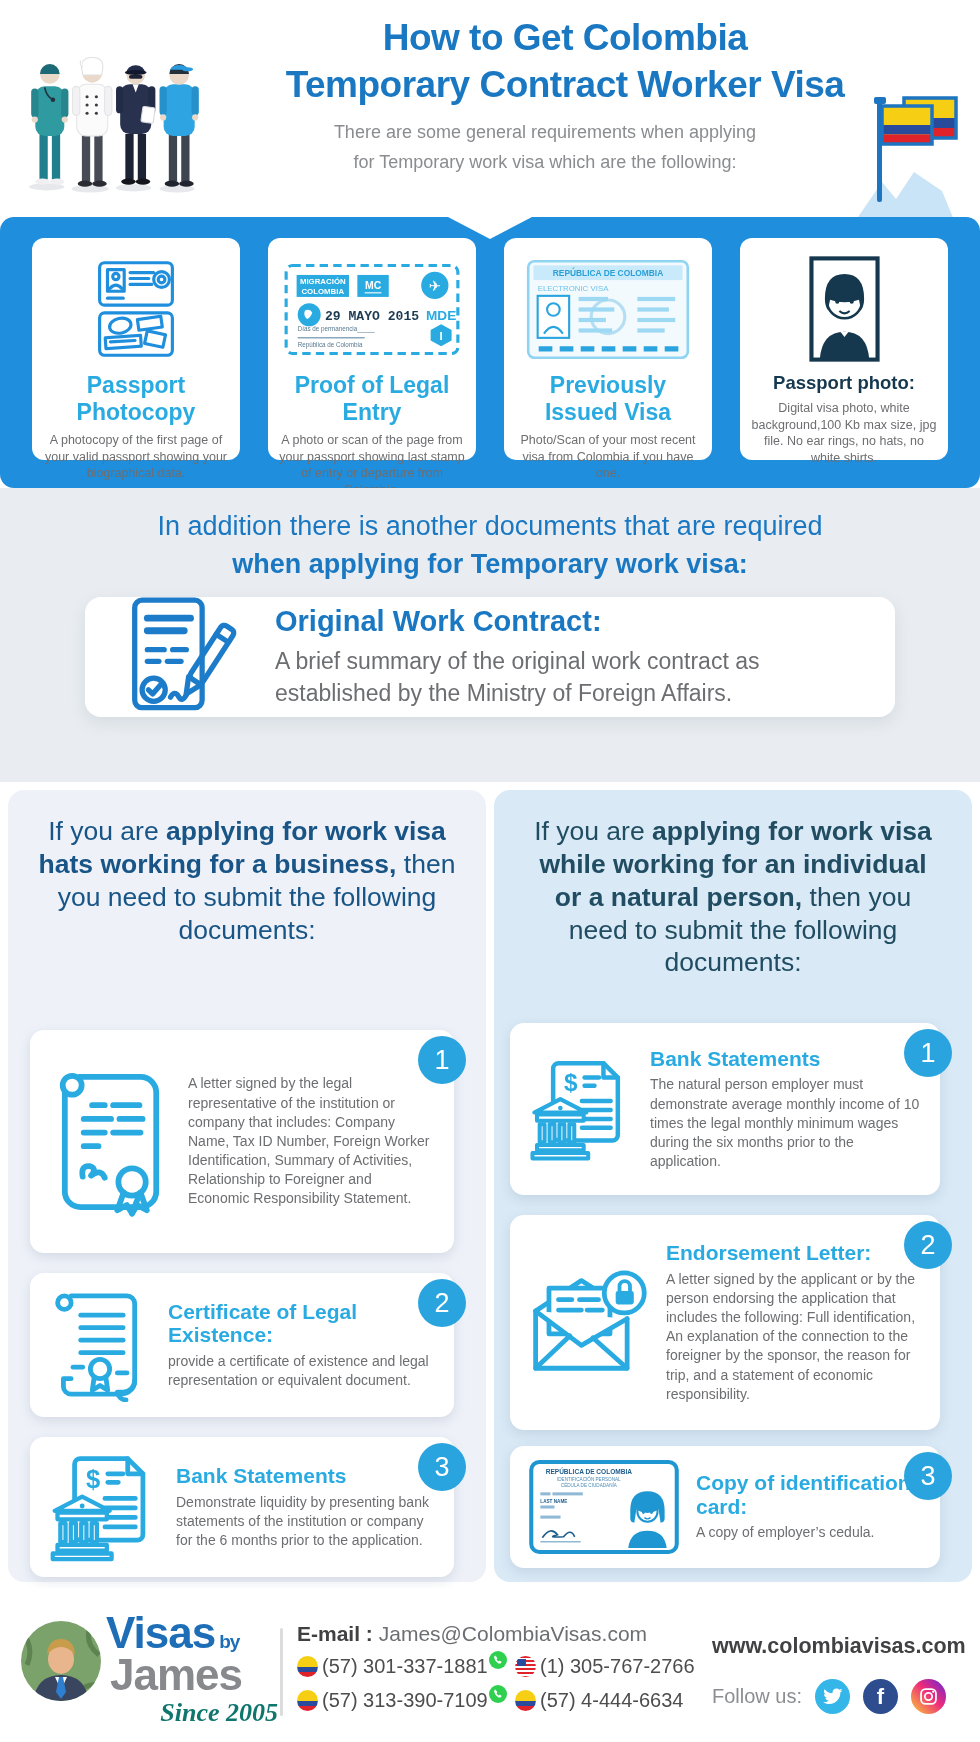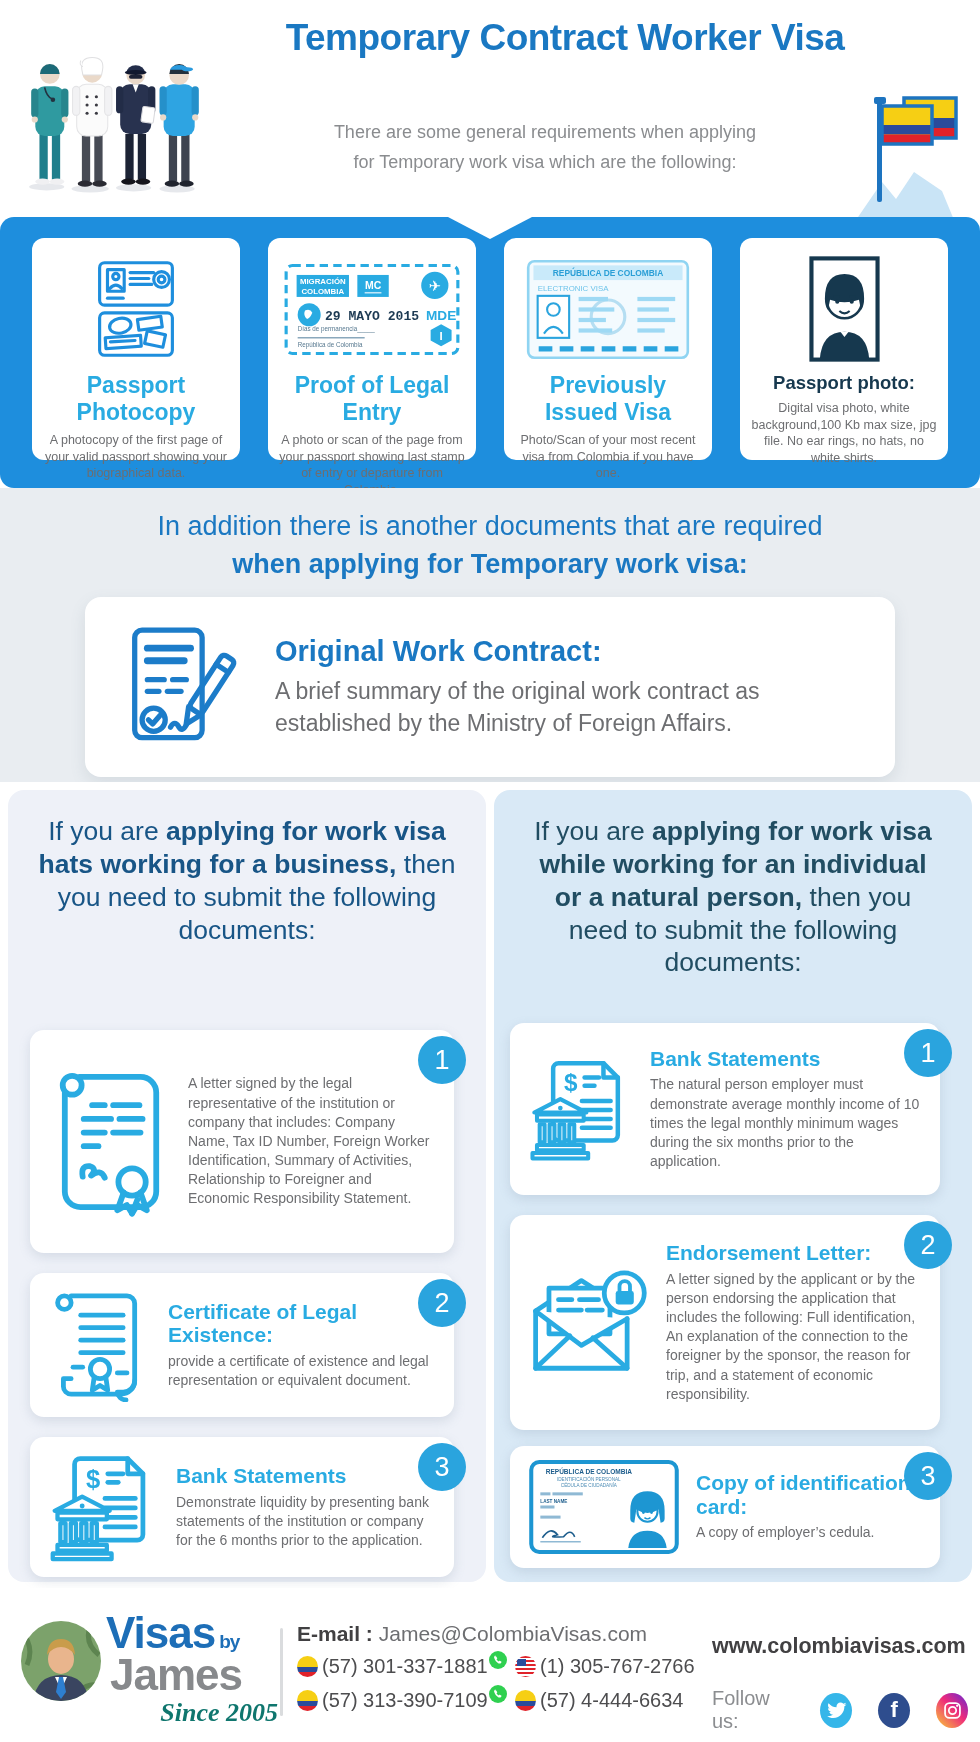--- a/index.html
+++ b/index.html
@@ -26,21 +26,21 @@
   .req-icon{height:126px;display:flex;align-items:center;justify-content:center;color:#1e8edd}
   .req-title{text-align:center;font-size:23px;font-weight:700;color:var(--accent_blue,#23a0e0);margin-top:0}
   .req-title.navy{color:var(--navy,#16384e);font-size:18.5px}
   .req-desc{text-align:center;font-size:12.5px;color:var(--text_gray,#6d6e71);line-height:1.33;margin-top:6px}
 
   
   #additional{position:absolute;left:0;top:488px;width:980px;height:294px;background:var(--section_bg,#e9edf1)}
   .add-heading{width:100%;text-align:center;color:var(--brand_blue,#1a78c2);font-size:27px;line-height:1.4}
   #add-h1{position:absolute;top:20px}
   #add-h2{position:absolute;top:58px;font-weight:700}
-  #addcard{position:absolute;left:85px;top:109px;width:810px;height:180px;background:#fff;border-radius:16px;
+  #addcard{position:absolute;left:85px;top:109px;width:810px;height:120px;background:#fff;border-radius:16px;
         box-shadow:0 6px 16px rgba(90,110,130,.14);display:flex;align-items:center;padding:0 30px 0 36px;gap:36px}
   #addcard .icon{flex:0 0 118px;color:#1c7cc9}
   #addcard .atitle{font-size:29px;font-weight:700;color:var(--brand_blue,#1a78c2)}
   #addcard .adesc{font-size:23px;color:var(--text_gray,#6d6e71);line-height:1.35;margin-top:8px;max-width:560px}
 
   
   #columns{position:absolute;left:0;top:782px;width:980px;height:806px;background:#fff}
   #panel-left{position:absolute;left:8px;top:8px;width:478px;height:792px;background:var(--left_panel,#eef1f8);border-radius:16px}
   #panel-right{position:absolute;left:494px;top:8px;width:478px;height:792px;background:var(--right_panel,#d9e9f6);border-radius:16px}
   .col-heading{position:absolute;top:33px;width:420px;text-align:center;font-size:26.5px;line-height:1.24}
@@ -78,21 +78,21 @@
   #phone-grid{display:grid;grid-template-columns:218px auto;row-gap:11px;margin-top:9px}
   .phone{display:flex;align-items:center;font-size:20px;color:#4d4d4f;white-space:nowrap}
   .flag{width:21px;height:21px;border-radius:50%;margin-right:4px;flex:0 0 auto}
   .flag.colombia{background:linear-gradient(#f6cf14 0 50%,#2a4b9b 50% 75%,#e0222a 75% 100%)}
   .flag.usa{background:repeating-linear-gradient(#e0222a 0 2px,#fff 2px 4px);position:relative;overflow:hidden}
   .flag.usa::after{content:"";position:absolute;left:2px;top:3px;width:9px;height:7px;background:#2a4b9b}
   .wa{width:18px;height:18px;border-radius:50%;background:var(--whatsapp_green,#2fd050);display:inline-flex;
         align-items:center;justify-content:center;transform:translateY(-7px);margin-left:1px}
   #webinfo{position:absolute;left:712px;top:46px;width:256px}
   .website{font-size:21.5px;font-weight:700;color:#414042}
-  .follow-row{display:flex;align-items:center;gap:26px;margin-top:28px}
+  .follow-row{display:flex;align-items:center;gap:13px;margin-top:20px}
   .follow-label{font-size:20px;color:#8b8d90}
   .social{width:35px;height:35px;border-radius:50%;display:flex;align-items:center;justify-content:center}
   .social.twitter{background:var(--twitter_blue,#35b6e9)}
   .social.facebook{background:var(--facebook_navy,#2e4d8e);color:#fff;font-weight:700;font-size:22px}
   .social.instagram{background:linear-gradient(45deg,#f9ce34,#ee2a7b 55%,#6228d7)}
 </style>
 </head>
 <body>
 
 <div id="page">
@@ -166,20 +166,21 @@
             <circle cx="163.5" cy="62" r="3" fill="#ead9c9"></circle>
           <circle cx="148" cy="21" r="9.5" fill="#ead9c9"></circle>
           <path d="M138.5,20 A9.5,9.5 0 0 1 157.5,20 Z" fill="#23303c"></path>
           <path d="M139,16 A9.5,7 0 0 1 157,16 Z" fill="#2a9ade"></path>
           <ellipse cx="156" cy="15.5" rx="5.5" ry="2" fill="#2a9ade"></ellipse>
         </g>
       </svg>
     </div>
 
     <div id="titleblock">
+      <div class="title-line">How to Get Colombia</div>
       <div class="title-line">Temporary Contract Worker Visa</div>
     </div>
     <div id="subtitleblock">
       <div class="subtitle-line">There are some general requirements when applying</div>
       <div class="subtitle-line">for Temporary work visa which are the following:</div>
     </div>
 
     <div id="flags">
       <svg viewBox="0 0 122 128" width="122" height="128">
         <path d="M8,128 L34,90 48,107 66,80 94,99 106,128 Z" fill="#c9e4f6"></path>

